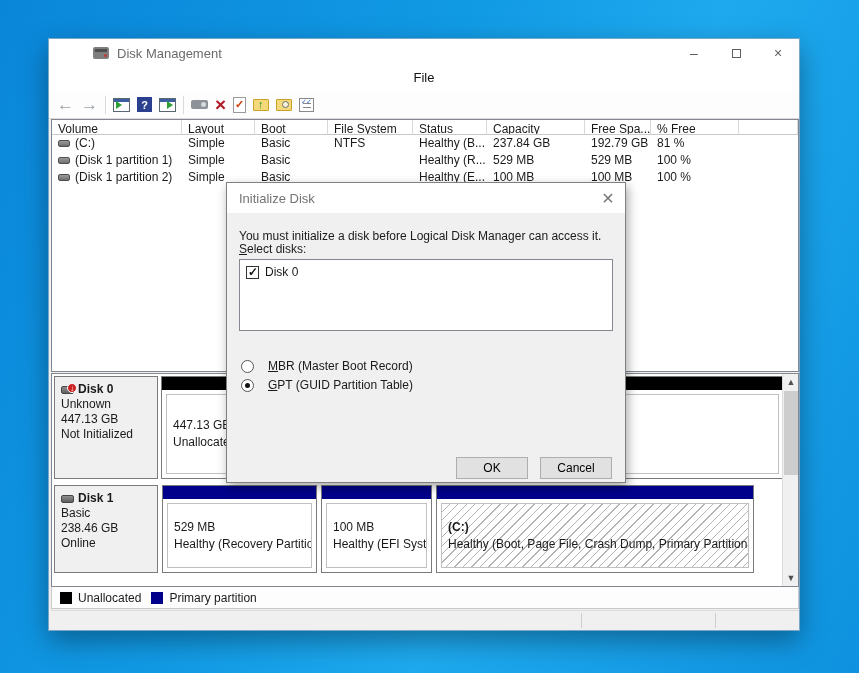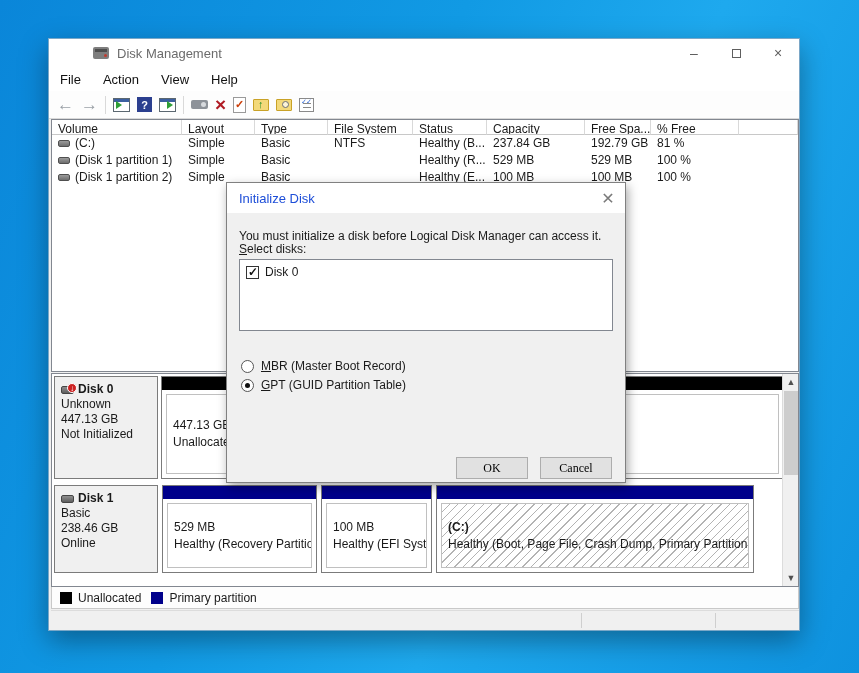--- a/index.html
+++ b/index.html
@@ -21,21 +21,21 @@
     z-index:1;
   }
   .titlebar { position:absolute; left:0; top:0; right:0; height:28px; background:#fff; display:flex; align-items:center;padding-left:32px; }
   .title-icon { width:16px; height:12px; margin-left:12px; position:relative; background:#7e7e7e; border-radius:2px; }
   .title-icon::before { content:""; position:absolute; left:2px; top:2px; right:2px; height:3px; background:#4d4d4d; }
   .title-icon::after { content:""; position:absolute; right:2px; bottom:2px; width:3px; height:3px; background:#c23a2f; border-radius:50%; }
   .title-text { margin-left:8px; color:#6b6b6b; font-size:13px; }
   .win-btns { margin-left:auto; display:flex; height:100%; }
   .win-btn { width:42px; height:100%; display:flex; align-items:center; justify-content:center; color:#5f5f5f; font-size:14px; }
   .max-glyph { width:9px; height:9px; border:1px solid #5f5f5f; display:inline-block; }
-  .menubar { position:absolute; left:0; top:28px; right:0; height:24px; background:#fff; display:flex; align-items:center; font-size:13px; color:#111; }
+  .menubar { position:absolute; left:0; top:28px; right:0; height:24px; background:#fff; display:flex; align-items:center; font-size:13px; color:#111;flex-direction:column; }
   .menu-item { padding:3px 11px; }
   .toolbar { position:absolute; left:0; top:52px; right:0; height:28px; background:#fdfdfd; border-bottom:1px solid #d9d9d9; display:flex; align-items:center; gap:7px; padding-left:8px; }
   .tb-sep { width:1px; height:18px; background:#d9d9d9; }
   .tb-arrow { font-size:17px; font-weight:bold; color:#9aa0a6; line-height:18px; }
   .win-icon { width:17px; height:14px; border:1px solid #5b6770; background:#fff; position:relative; }
   .win-icon::before { content:""; position:absolute; left:0; top:0; right:0; height:3px; background:#3b5fa0; }
   .win-icon .green-mark { position:absolute; left:2px; bottom:2px; width:0; height:0; border-top:4px solid transparent; border-bottom:4px solid transparent; border-left:6px solid #2e9e36; }
   .win-icon.right .green-mark { left:auto; right:2px; }
   .help-icon { width:15px; height:15px; background:#2b3f8f; color:#fff; font-weight:bold; font-size:11px; display:flex; align-items:center; justify-content:center; }
   .tool-icon { width:17px; height:9px; background:#8d9299; border-radius:2px; position:relative; }
@@ -76,34 +76,34 @@
   
   .legend { position:absolute; left:2px; top:548px; width:748px; height:22px; background:#fdfdfd; border:1px solid #c9c9c9; border-top:none; display:flex; align-items:center; gap:10px; padding-left:8px; }
   .legend-item { display:flex; align-items:center; gap:6px; }
   .legend-swatch { width:12px; height:12px; display:inline-block; }
   .statusbar { position:absolute; left:2px; top:571px; width:748px; height:20px; background:#f0f0f0; border-top:1px solid #dcdcdc; }
   .sb-sep { position:absolute; top:2px; bottom:2px; width:1px; background:#cfcfcf; }
 
   
   .dialog { position:absolute; left:226px; top:182px; width:400px; height:301px; background:#f0f0f0; border:1px solid #808080; box-shadow:2px 4px 10px rgba(0,0,0,.35); z-index:5; }
   .dlg-title { position:absolute; left:0; top:0; right:0; height:30px; background:#fff; display:flex; align-items:center; }
-  .dlg-title-text { margin-left:12px; color:#1d4ed8; font-size:13px; }
+  .dlg-title-text { margin-left:12px; color:#737373; font-size:13px; }
   .dlg-close { margin-left:auto; width:34px; height:100%; display:flex; align-items:center; justify-content:center; color:#7a7a7a; font-size:16px; }
   .dlg-msg { position:absolute; left:12px; top:38px; right:12px;margin-top:8px; }
   .dlg-select-label { position:absolute; left:12px; top:59px; }
   .dlg-listbox { position:absolute; left:12px; top:76px; width:374px; height:72px; background:#fff; border:1px solid #828790; padding:5px 6px; }
   .chk-row { display:flex; align-items:center; gap:6px; }
   .checkbox { width:13px; height:13px; background:#fff; border:1px solid #333; position:relative; flex:0 0 auto; }
   .checkbox.checked::after { content:"\2713"; position:absolute; left:1px; top:-2px; font-size:12px; font-weight:bold; color:#111; }
   .dlg-style-label { position:absolute; left:12px; top:157px; }
-  .radio-row { position:absolute; left:14px; display:flex; align-items:center; gap:7px; }
+  .radio-row { position:absolute; left:14px; display:flex; align-items:center; gap:14px; }
   .radio { width:13px; height:13px; border:1px solid #555; border-radius:50%; background:#fff; position:relative; flex:0 0 auto; }
   .radio.checked::after { content:""; position:absolute; left:3px; top:3px; width:5px; height:5px; border-radius:50%; background:#111; }
   .dlg-note { position:absolute; left:12px; top:222px; width:372px; line-height:15px; }
-  .dlg-btn { position:absolute; top:274px; width:72px; height:22px; background:#e1e1e1; border:1px solid #adadad; font-family:Liberation Serif, serif; font-size:12px; text-align:center; line-height:20px; }
+  .dlg-btn { position:absolute; top:274px; width:72px; height:22px; background:#e1e1e1; border:1px solid #adadad; font-family:Liberation Sans, sans-serif; font-size:12px; text-align:center; line-height:20px; }
   .btn-ok { left:229px; }
   .btn-cancel { left:313px; }
   u { text-decoration:underline; }
 </style>
 </head>
 <body>
 
 <div class="desktop"></div>
 
 <div class="window">
@@ -148,21 +148,21 @@
     <span class="folder-icon">
         <span class="mag"></span>
       </span>
     <span class="props-icon"></span>
   </div>
 
   <div class="volume-pane">
     <div class="vtable">
       <div class="vhead">Volume</div>
       <div class="vhead">Layout</div>
-      <div class="vhead">Type</div>
+      <div class="vhead">Boot</div>
       <div class="vhead">File System</div>
       <div class="vhead">Status</div>
       <div class="vhead">Capacity</div>
       <div class="vhead">Free Spa...</div>
       <div class="vhead">% Free</div>
       <div class="vhead"></div>
 
       <div class="vcell vol-first">
           <span class="disk-glyph"></span>
           <span>(C:)</span>

